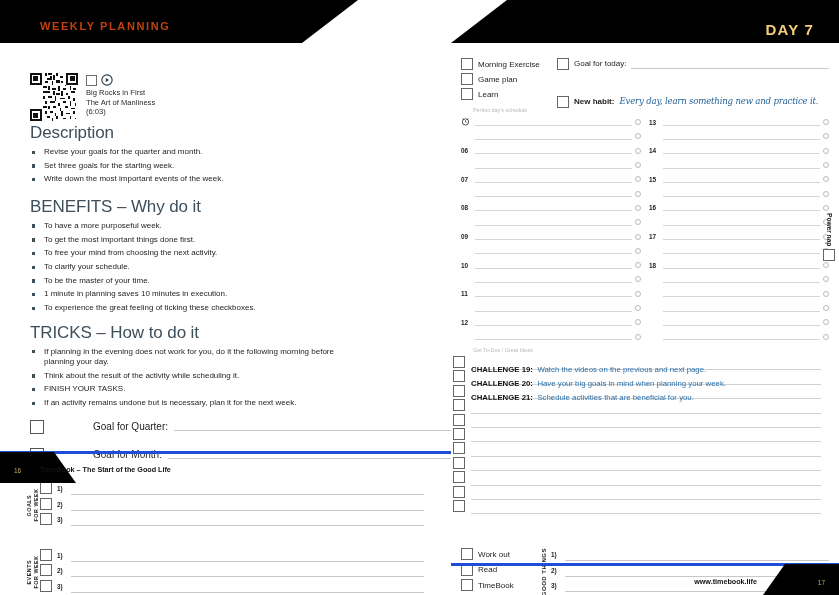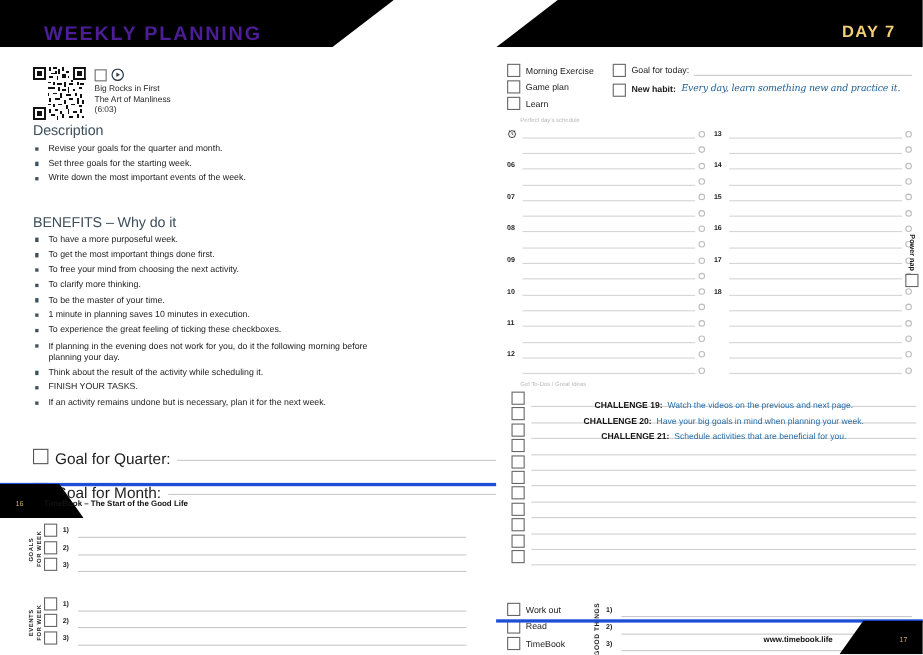--- a/index.html
+++ b/index.html
@@ -17,65 +17,65 @@
     background: #000;
     clip-path: polygon(0 0, 358px 0, 302px 43px, 0 43px);
   }
   .hdr-right {
     position: absolute; left: 451px; top: 0; width: 388px; height: 43px;
     background: #000;
     clip-path: polygon(56px 0, 388px 0, 388px 43px, 0 43px);
   }
   .hdr-title {
     position: absolute; left: 40px; top: 20px;
-    font-size: 18px; font-weight: bold; letter-spacing: 1.6px;
-    color: #4c1d95;
+    font-size: 11px; font-weight: bold; letter-spacing: 1.6px;
+    color: #c2410c;
   }
   .hdr-day {
     position: absolute; right: 25px; top: 21px;
     font-size: 15px; font-weight: bold; letter-spacing: 1.2px;
     color: #f2ce76;
   }
 
   
-  .page-left  { position: absolute; left: 0;   top: 43px; width: 451px; height: 428px; }
+  .page-left  { position: absolute; left: 0;   top: 55px; width: 451px; height: 428px; }
   .page-right { position: absolute; left: 451px; top: 43px; width: 388px; height: 552px; }
 
   
   .video-block { position: absolute; left: 30px; top: 18px; display: flex; gap: 8px; }
   .qr { width: 48px; height: 48px; flex: 0 0 48px; }
   .video-meta { padding-top: 1px; }
   .vm-row { display: flex; align-items: center; gap: 4px; margin-bottom: 2px; }
   .cb {
     display: inline-block; border: 1px solid #6d6d6d; background: #fff;
   }
   .cb-sm { width: 11px; height: 11px; }
   .play-ic { width: 12px; height: 12px; }
   .vm-line { font-size: 7.6px; color: #2a2a2a; line-height: 9.6px; }
 
   
   h2.sec {
-    font-size: 13px; font-weight: normal; color: #3e4f5c;
+    font-size: 17px; font-weight: normal; color: #3e4f5c;
     margin-left: 30px; letter-spacing: -0.1px;
   }
   ul.bul { list-style: none; margin: 4px 0 0 30px; }
   ul.bul li {
     position: relative; padding-left: 14px; margin-bottom: 3.2px;
     font-size: 8px; color: #242424; line-height: 10.5px;
   }
   ul.bul li::before {
     content: ""; position: absolute; left: 2px; top: 3.6px;
     width: 3.4px; height: 3.4px; background: #3e4f5c;
   }
 
   
   .goal-row { display: flex; align-items: flex-start; margin-left: 30px; gap: 6px; }
   .cb-md { width: 12px; height: 12px; flex: 0 0 12px; border: 1px solid #666; background:#fff; }
   .cb-lg { width: 14px; height: 14px; flex: 0 0 14px; border: 1px solid #555; background:#fff; }
-  .goal-lbl { font-size: 14px; color: #1d1d1d; padding-top: 1px; white-space: nowrap; }
+  .goal-lbl { font-size: 10px; color: #1d1d1d; padding-top: 1px; white-space: nowrap; margin-left: 43px; }
   .rule { flex: 1; border-bottom: 1px solid #c8c8c8; height: 11px; }
 
   
   .vgroup { display: flex; margin-left: 26px; align-items: stretch; }
   .vlabel {
     writing-mode: vertical-rl; transform: rotate(180deg);
     font-size: 5.4px; font-weight: bold; letter-spacing: 0.5px;
     color: #1d1d1d; text-align: center; line-height: 7px;
     display: flex; align-items: center; justify-content: center;
     width: 14px; white-space: pre;
@@ -132,21 +132,21 @@
   .alarm { width: 9px; height: 9px; }
   .powernap {
     position: absolute; right: 2px; top: 170px; width: 16px;
     display: flex; flex-direction: column; align-items: center; gap: 3px;
   }
   .powernap .pn-txt {
     writing-mode: vertical-rl; font-size: 6.6px; font-weight: bold; color: #1c1c1c;
   }
 
   
-  .todos { position: absolute; left: 14px; top: 313px; width: 368px; text-align: center; }
+  .todos { position: absolute; left: 2px; top: 313px; width: 368px; }
   .todo-row { display: flex; align-items: flex-start; gap: 6px; height: 14.4px; }
   .todo-body { flex: 1; border-bottom: 1px solid #d0d0d0; height: 14.4px; padding-top: 1.5px; }
   .ch-num { font-size: 7.8px; font-weight: bold; color: #111; }
   .ch-txt { font-size: 7.8px; color: #2a6fa8; }
 
   
   .bottom { position: absolute; left: 10px; top: 505px; width: 368px; display: flex; gap: 8px; }
   .bt-left { width: 68px; }
   .bt-chk { display: flex; align-items: center; gap: 5px; margin-bottom: 3.5px; }
   .bt-chk span.t { font-size: 8px; color: #1c1c1c; }
@@ -255,31 +255,32 @@
     </div>
 
     <div style="position:absolute;left:0;top:68px;width:100%;">
       <h2 class="sec">Description</h2>
       <ul class="bul">
         <li>Revise your goals for the quarter and month.</li>
         <li>Set three goals for the starting week.</li>
         <li>Write down the most important events of the week.</li>
       </ul>
 
-      <h2 class="sec" style="margin-top:26px;">BENEFITS – Why do it</h2>
+      <h2 class="sec" style="margin-top:12px;">BENEFITS – Why do it</h2>
       <ul class="bul">
         <li>To have a more purposeful week.</li>
         <li>To get the most important things done first.</li>
         <li>To free your mind from choosing the next activity.</li>
-        <li>To clarify more thinking.</li>
+        <li>To clarify your schedule.</li>
         <li>To be the master of your time.</li>
         <li>1 minute in planning saves 10 minutes in execution.</li>
         <li>To experience the great feeling of ticking these checkboxes.</li>
       </ul>
 
+      <h2 class="sec" style="margin-top:9px;">TRICKS – How to do it</h2>
       <ul class="bul">
         <li style="width:330px;">If planning in the evening does not work for you, do it the following morning before planning your day.</li>
         <li>Think about the result of the activity while scheduling it.</li>
         <li>FINISH YOUR TASKS.</li>
         <li>If an activity remains undone but is necessary, plan it for the next week.</li>
       </ul>
     </div>
 
     <div style="position:absolute;left:0;top:365px;width:100%;">
       <div class="goal-row">
@@ -361,21 +362,21 @@
           <span class="cb-md"></span>
           <span class="t">Learn</span>
         </div>
       </div>
       <div class="rp-col-b">
         <div class="rp-goal">
           <span class="cb-md"></span>
           <span class="lbl">Goal for today:</span>
           <span class="rule"></span>
         </div>
-        <div class="rp-goal" style="margin-top:6px;">
+        <div class="rp-goal" style="margin-top:26px;">
           <span class="cb-md"></span>
           <span class="lbl" style="font-weight:bold;">New habit:</span>
           <span class="hand">Every day, learn something new and practice it.</span>
         </div>
       </div>
     </div>
 
     <div class="tiny-cap" style="position:absolute;top:60px;left:10px;">Perfect day’s schedule</div>
 
     <div class="sched">

